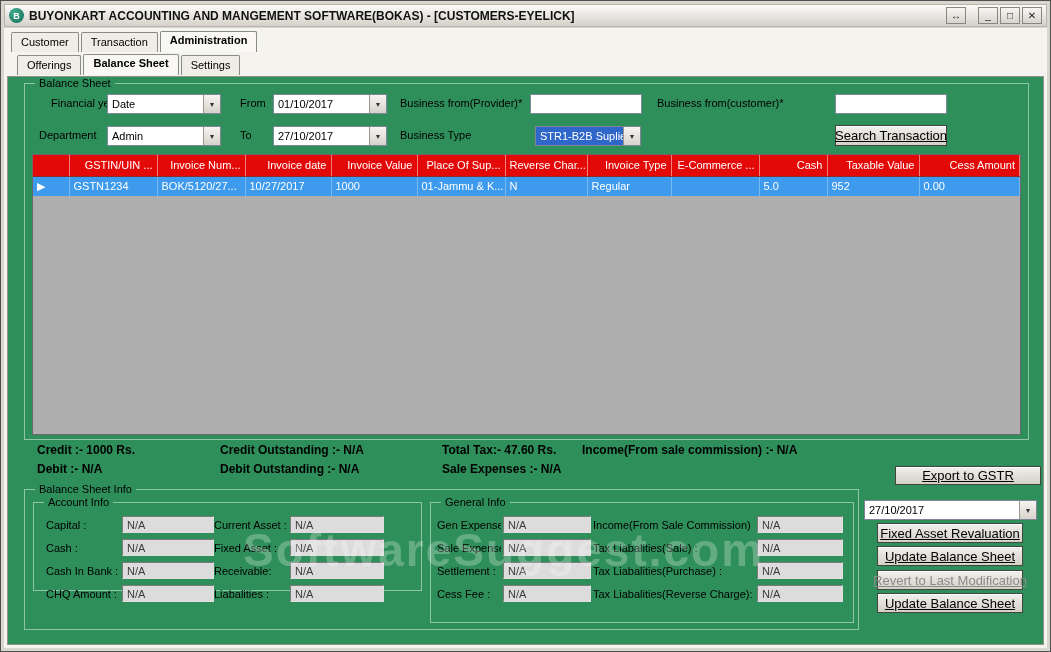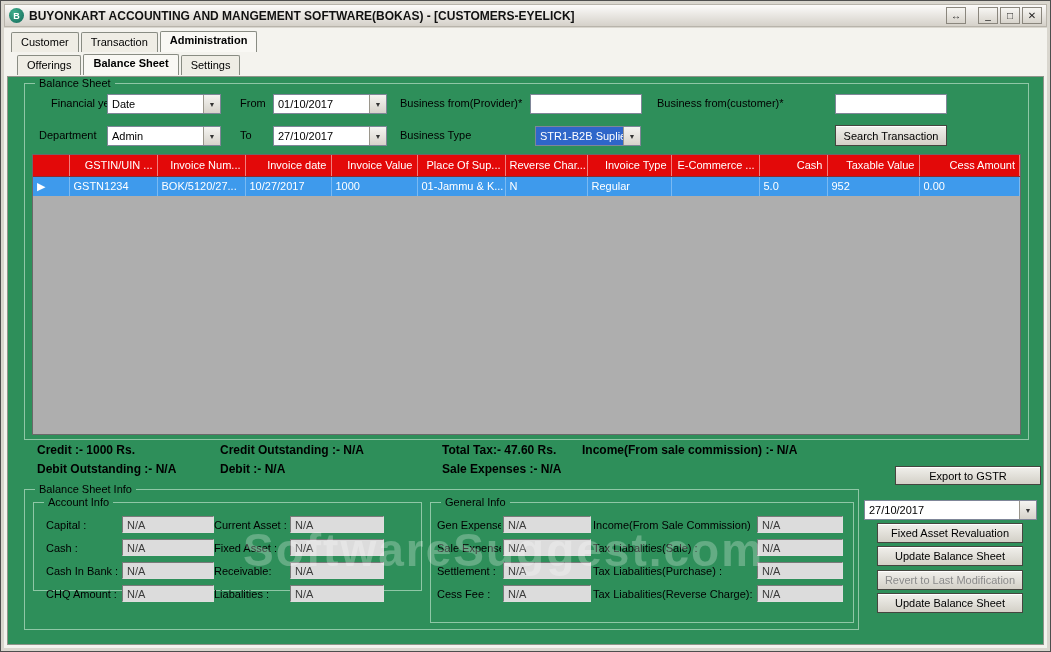--- a/index.html
+++ b/index.html
@@ -43,22 +43,22 @@
 
   .combo { position:absolute; height:20px; display:flex; background:#fff; border:1px solid #7F8698; overflow:hidden; }
   .combo-text { flex:1; font-size:11px; padding:3px 3px 0 4px; white-space:nowrap; overflow:hidden; color:#000; }
   .combo.selected .combo-text { background:#2E66C9; color:#fff; }
   .combo-btn { flex:0 0 17px; background:linear-gradient(#F5F4F1,#D7D3CB); border-left:1px solid #9A968C;
     font-size:7px; color:#333; display:flex; align-items:center; justify-content:center; }
 
   .txt { position:absolute; height:20px; border:1px solid #7F8698; background:#fff; font-size:11px; padding:2px 4px; font-family:inherit; }
 
   .btn { position:absolute; background:linear-gradient(#F1F0EC,#D3D0C7); border:1px solid #45453F;
-    font-size:11px; color:#000; display:flex; align-items:center; justify-content:center;
-    box-shadow:inset 0 1px 0 #fff; white-space:nowrap; font-family:inherit; }
+    font-size:13px; color:#000; display:flex; align-items:center; justify-content:center;
+    box-shadow:inset 0 1px 0 #fff; white-space:nowrap; font-family:inherit;text-decoration:underline; }
   .btn.disabled { color:#8b8b8b; }
 
   
   .grid-wrap { position:absolute; left:7px; top:70px; width:989px; height:281px;
     background:#AEAEAE; border:1px solid #696969; overflow:hidden; }
   table.grid { border-collapse:collapse; table-layout:fixed; width:100%; }
   table.grid th { background:#E30909; color:#fff; font-weight:normal; font-size:11px; text-align:right;
     height:21px; padding:0 4px; border-right:1px solid #F27D7D; border-bottom:1px solid #8F2B2B;
     white-space:nowrap; overflow:hidden; }
   table.grid td { background:#3E9AEC; color:#fff; font-size:11px; height:20px; padding:0 4px;
@@ -209,22 +209,22 @@
           </tbody>
             </table>
         </div>
       </div>
 
       <div class="summary">
         <span>Credit :- 1000 Rs.</span>
         <span>Credit Outstanding :- N/A</span>
         <span>Total Tax:- 47.60 Rs.</span>
         <span>Income(From sale commission) :- N/A</span>
+        <span>Debit :- N/A</span>
         <span>Debit Outstanding :- N/A</span>
-        <span>Debit :- N/A</span>
         <span>Sale Expenses :- N/A</span>
         <span></span>
       </div>
       <span class="btn" style="left:877px; top:389px; width:146px; height:19px;margin-left:10px;">Export to GSTR</span>
 
       <div class="groupbox gb-bsinfo">
         <span class="gb-title">Balance Sheet Info</span>
 
         <div class="groupbox gb-account">
           <span class="gb-title">Account Info</span>

